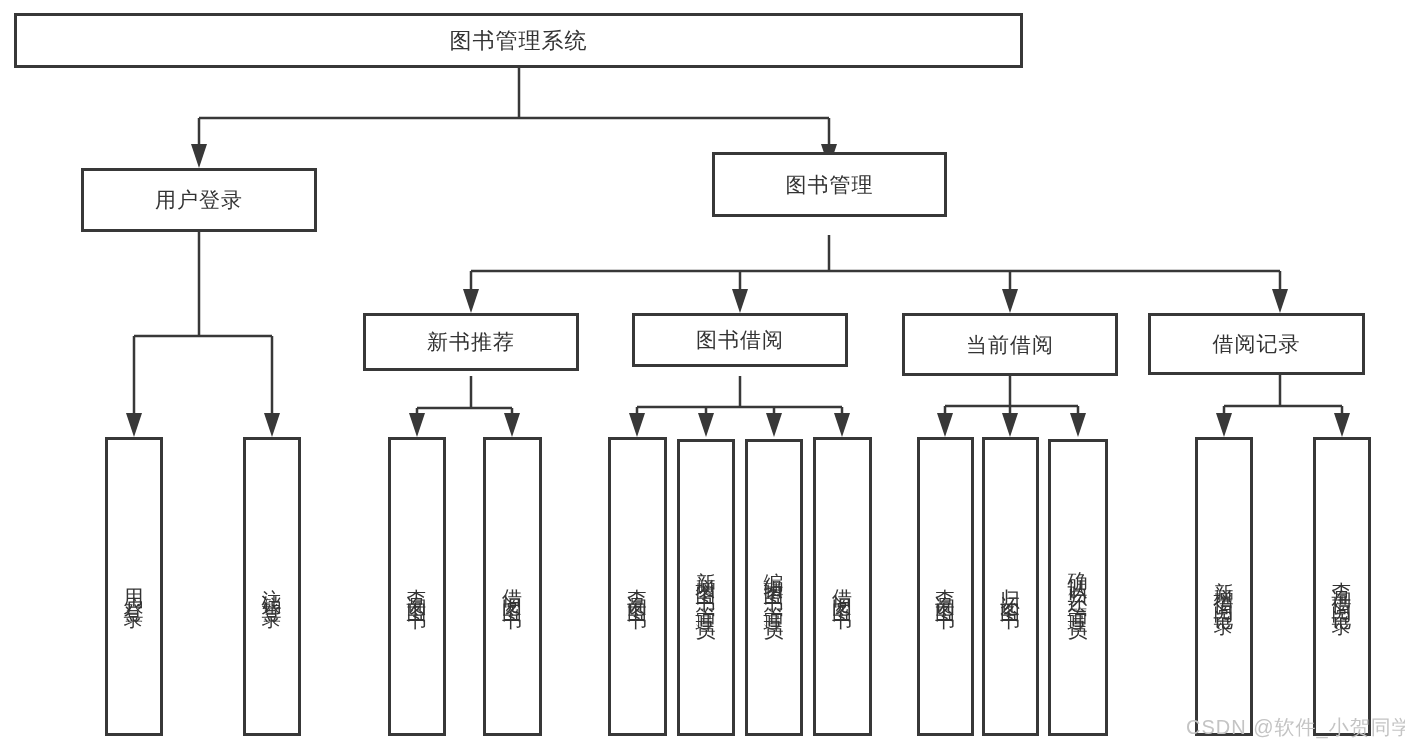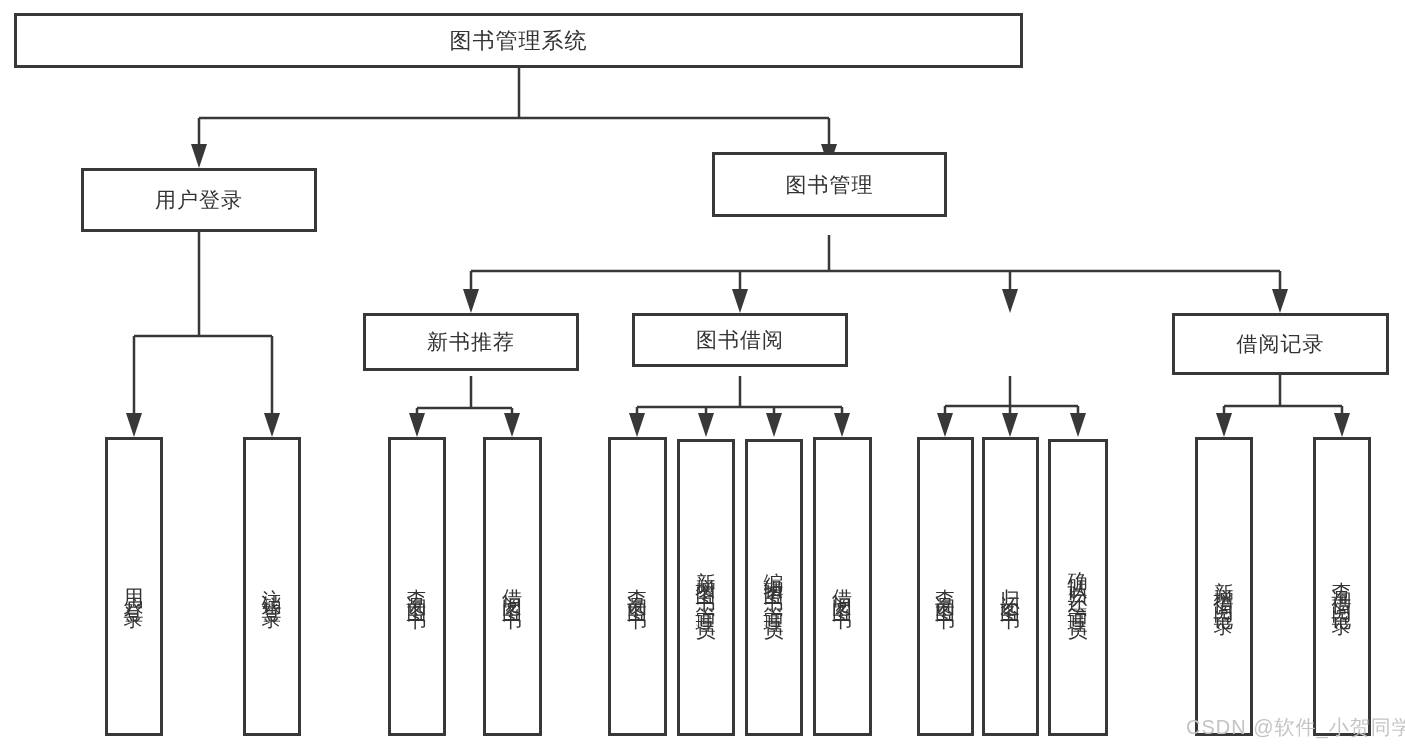--- a/index.html
+++ b/index.html
@@ -78,21 +78,22 @@
       M1224 437 L1216 413 L1232 413 Z  M1342 437 L1334 413 L1350 413 Z"></path>
   </svg>
 
   <div class="hbox root-box" style="left:14px;top:13px;width:1009px;height:55px">图书管理系统</div>
 
   <div class="hbox" style="left:81px;top:168px;width:236px;height:64px">用户登录</div>
   <div class="hbox" style="left:712px;top:152px;width:235px;height:65px">图书管理</div>
 
   <div class="hbox" style="left:363px;top:313px;width:216px;height:58px">新书推荐</div>
   <div class="hbox" style="left:632px;top:313px;width:216px;height:54px">图书借阅</div>
-  <div class="hbox" style="left:1172px;top:313px;width:217px;height:62px">借阅记录</div>
+  <div class="hbox" style="left:902px;top:313px;width:216px;height:63px">当前借阅</div>
+  <div class="hbox" style="left:1148px;top:313px;width:217px;height:62px">借阅记录</div>
 
   <div class="vbox" style="left:105px;top:437px;width:58px;height:299px">
     <span>用户登录</span>
   </div>
   <div class="vbox" style="left:243px;top:437px;width:58px;height:299px">
     <span>注销登录</span>
   </div>
 
   <div class="vbox" style="left:388px;top:437px;width:58px;height:299px">
     <span>查询图书</span>

